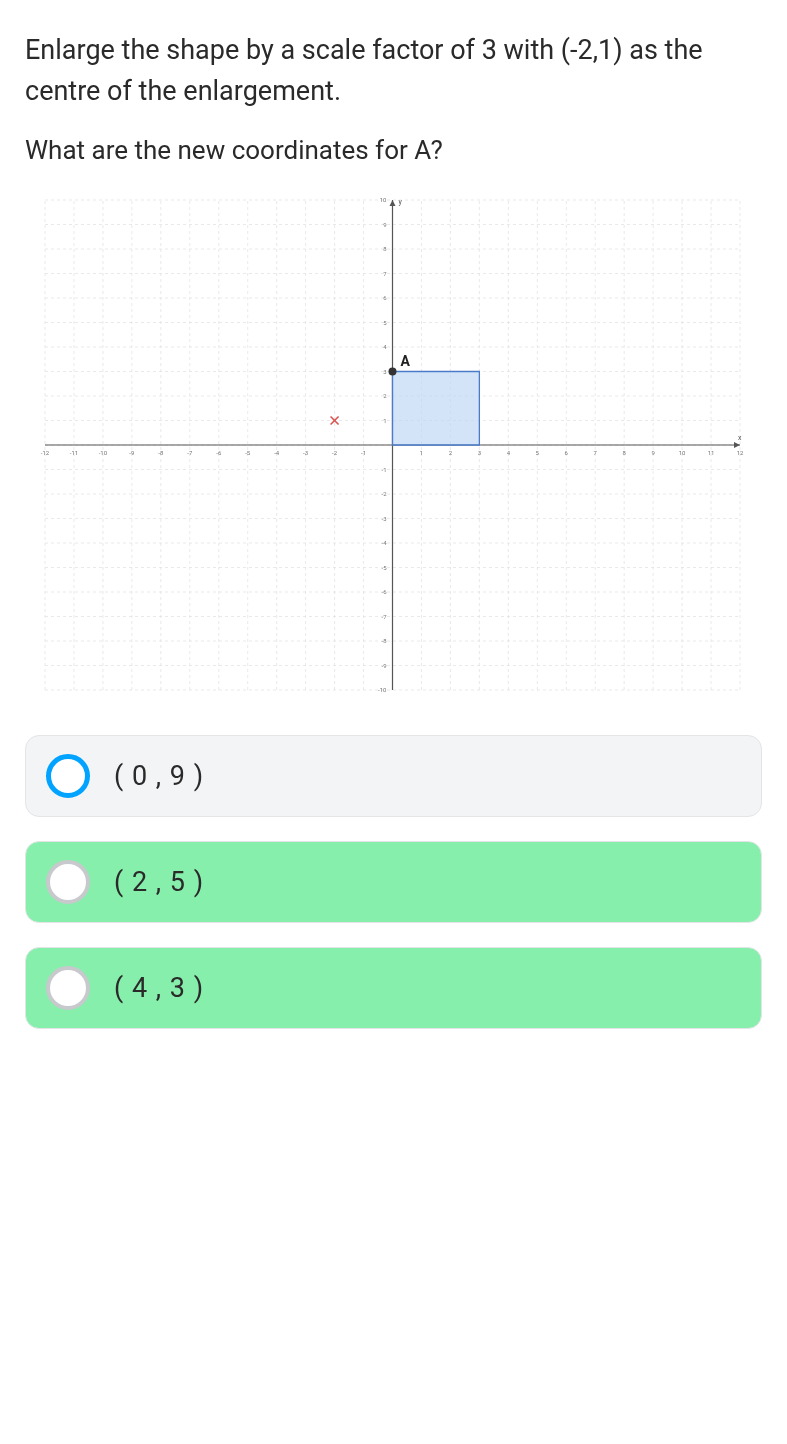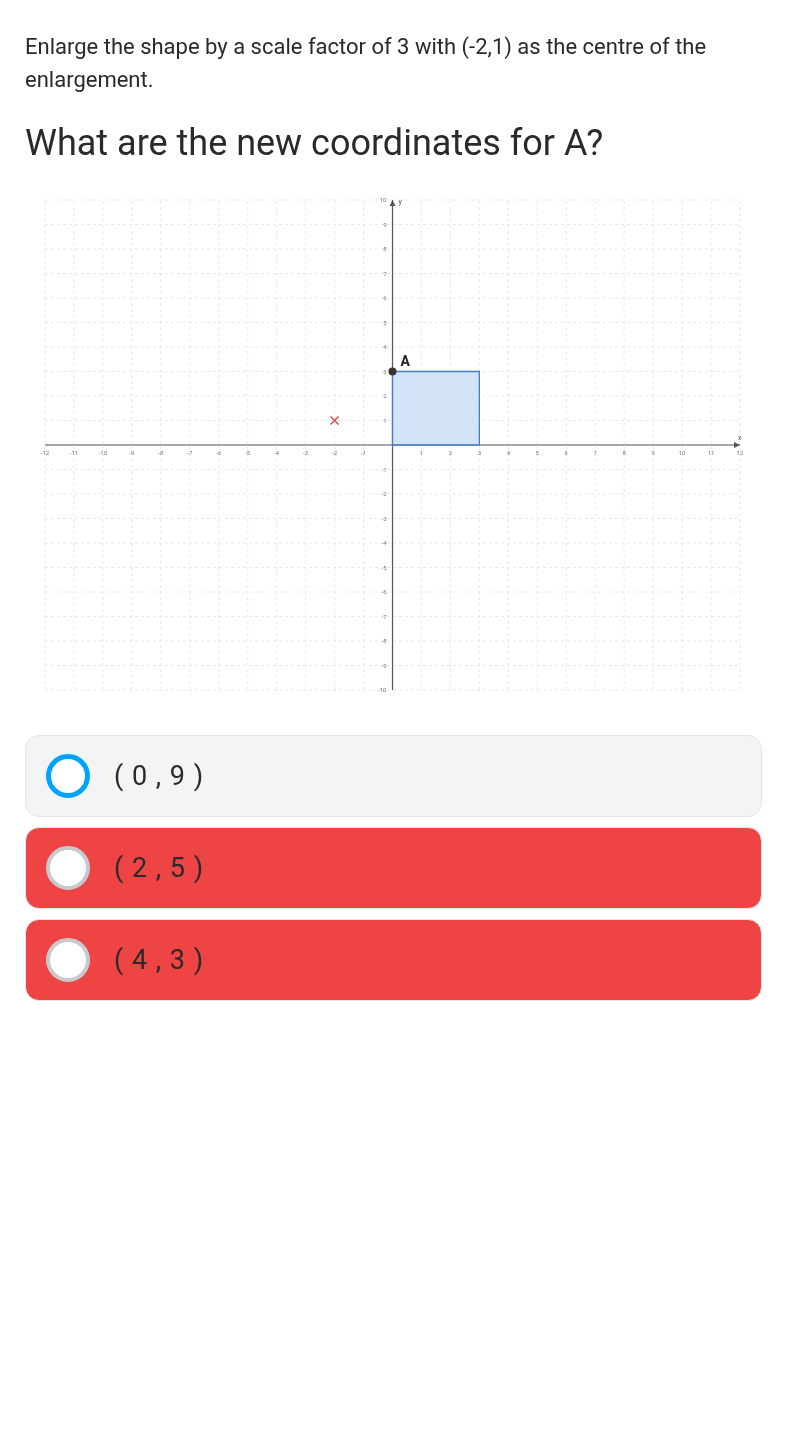--- a/index.html
+++ b/index.html
@@ -4,51 +4,51 @@
 <style>
   * { box-sizing: border-box; margin: 0; padding: 0; }
   body {
     font-family: -apple-system, BlinkMacSystemFont, "Segoe UI", Roboto, sans-serif;
     background: #fff;
     width: 787px;
     padding: 30px 25px;
     color: #2a2a2a;
   }
   .question {
-    font-size: 22px;
+    font-size: 27px;
     line-height: 1.5;
     color: #2a2a2a;
     margin-bottom: 20px;
     font-weight: 400;
   }
   .subquestion {
-    font-size: 36px;
+    font-size: 26px;
     line-height: 1.5;
     color: #2a2a2a;
     margin-bottom: 25px;
     font-weight: 400;
   }
   .graph-container {
     width: 735px;
     height: 500px;
     position: relative;
     margin-bottom: 40px;
   }
   .options {
     display: flex;
     flex-direction: column;
-    gap: 10px;
+    gap: 24px;
   }
   .option {
     display: flex;
     align-items: center;
     padding: 18px 20px;
     border: 1px solid #e5e5e8;
     border-radius: 14px;
-    background: #ef4444;
+    background: #86efac;
     cursor: pointer;
   }
   .option.selected {
     background: #f3f4f6;
     border-color: #e5e5e8;
   }
   .radio {
     width: 44px;
     height: 44px;
     border-radius: 50%;

